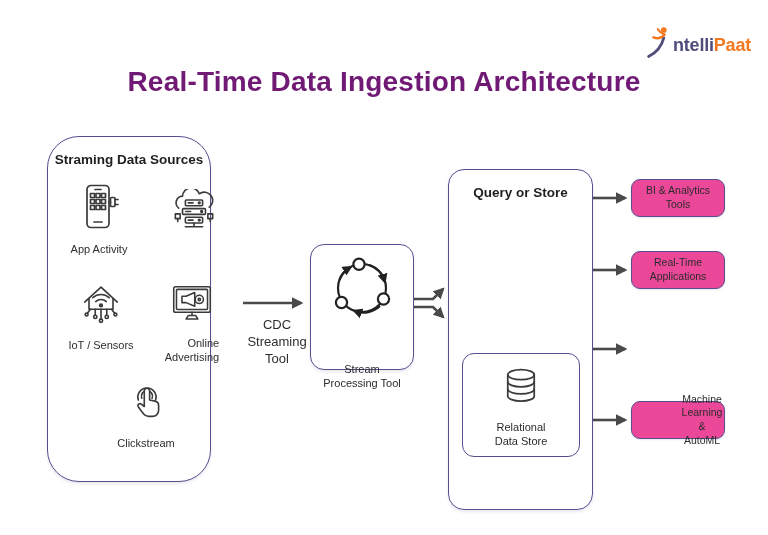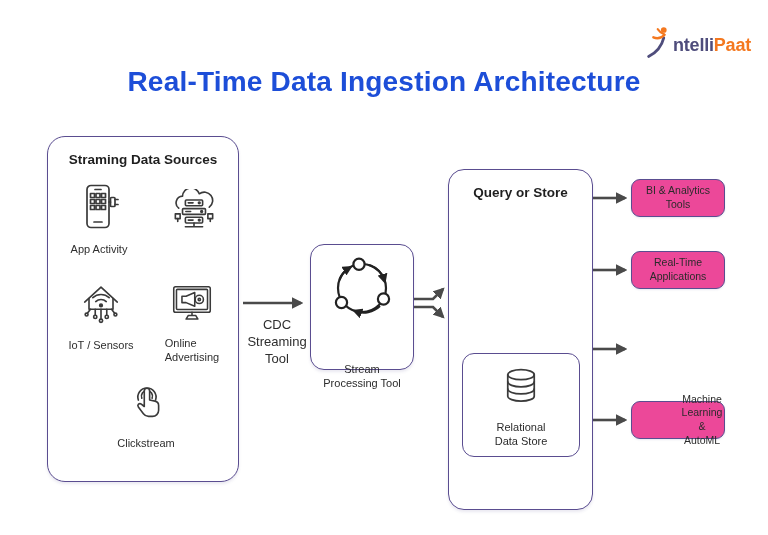--- a/index.html
+++ b/index.html
@@ -8,42 +8,42 @@
     font-family:"Liberation Sans", sans-serif;overflow:hidden;color:#2b2b2b;
   }
   
   .logo{position:absolute;left:646px;top:24px;display:flex;align-items:center;gap:1px;}
   .logo-text{font-size:18px;font-weight:700;letter-spacing:-0.2px;line-height:1;}
   .logo-prefix{color:#4f4d7c;}
   .logo-suffix{color:#f4781f;}
   
   .page-title{
     position:absolute;top:66px;left:0;width:768px;text-align:center;
-    font-size:28px;font-weight:700;color:#1d4ed8;letter-spacing:0.2px;
+    font-size:28px;font-weight:700;color:#701a75;letter-spacing:0.2px;
   }
   
   .panel{
     position:absolute;background:#ffffff;border:1.6px solid #5a4d90;
     box-shadow:0 2px 3px rgba(80,70,140,0.12);box-sizing:border-box;
   }
   .panel-title{font-size:13.5px;font-weight:700;color:#1f1f1f;text-align:center;margin-top:15px;}
-  .sources-panel{left:47px;top:136px;width:192px;height:346px;border-radius:18px;}
+  .sources-panel{left:47px;top:136px;width:164px;height:346px;border-radius:32px;}
   .query-panel{left:448px;top:137px;width:145px;height:341px;border-radius:16px;margin-top:32px;}
   .stream-box{left:310px;top:244px;width:104px;height:126px;border-radius:14px;
     display:flex;flex-direction:column;align-items:center;gap:34px;}
   .inner-box{
     position:absolute;left:13px;width:118px;background:#fff;border:1.5px solid #5a4d90;
     border-radius:12px;box-sizing:border-box;display:flex;flex-direction:column;align-items:center;
   }
   .inner-box-1{top:53px;height:103px;}
   .inner-box-2{top:183px;height:104px;}
   .inner-label{font-size:11px;line-height:1.3;text-align:center;white-space:pre-line;color:#2b2b2b;margin-top:8px;}
   
   .src-item{position:absolute;display:flex;flex-direction:column;align-items:center;}
-  .item-label{font-size:11px;line-height:1.3;color:#2e2e2e;text-align:left;white-space:pre-line;margin-top:7px;}
+  .item-label{font-size:11px;line-height:1.3;color:#2e2e2e;text-align:right;white-space:pre-line;margin-top:7px;}
   .src-app{left:12px;top:46px;width:78px;}
   .src-cloud{left:108px;top:52px;width:76px;}
   .src-iot{left:12px;top:142px;width:82px;}
   .src-ads{left:106px;top:146px;width:76px;}
   .src-click{left:54px;top:240px;width:88px;}
   
   .flow-label{
     position:absolute;left:246px;top:317px;width:62px;text-align:center;
     font-size:13px;line-height:1.3;color:#2e2e2e;white-space:pre-line;
   }

